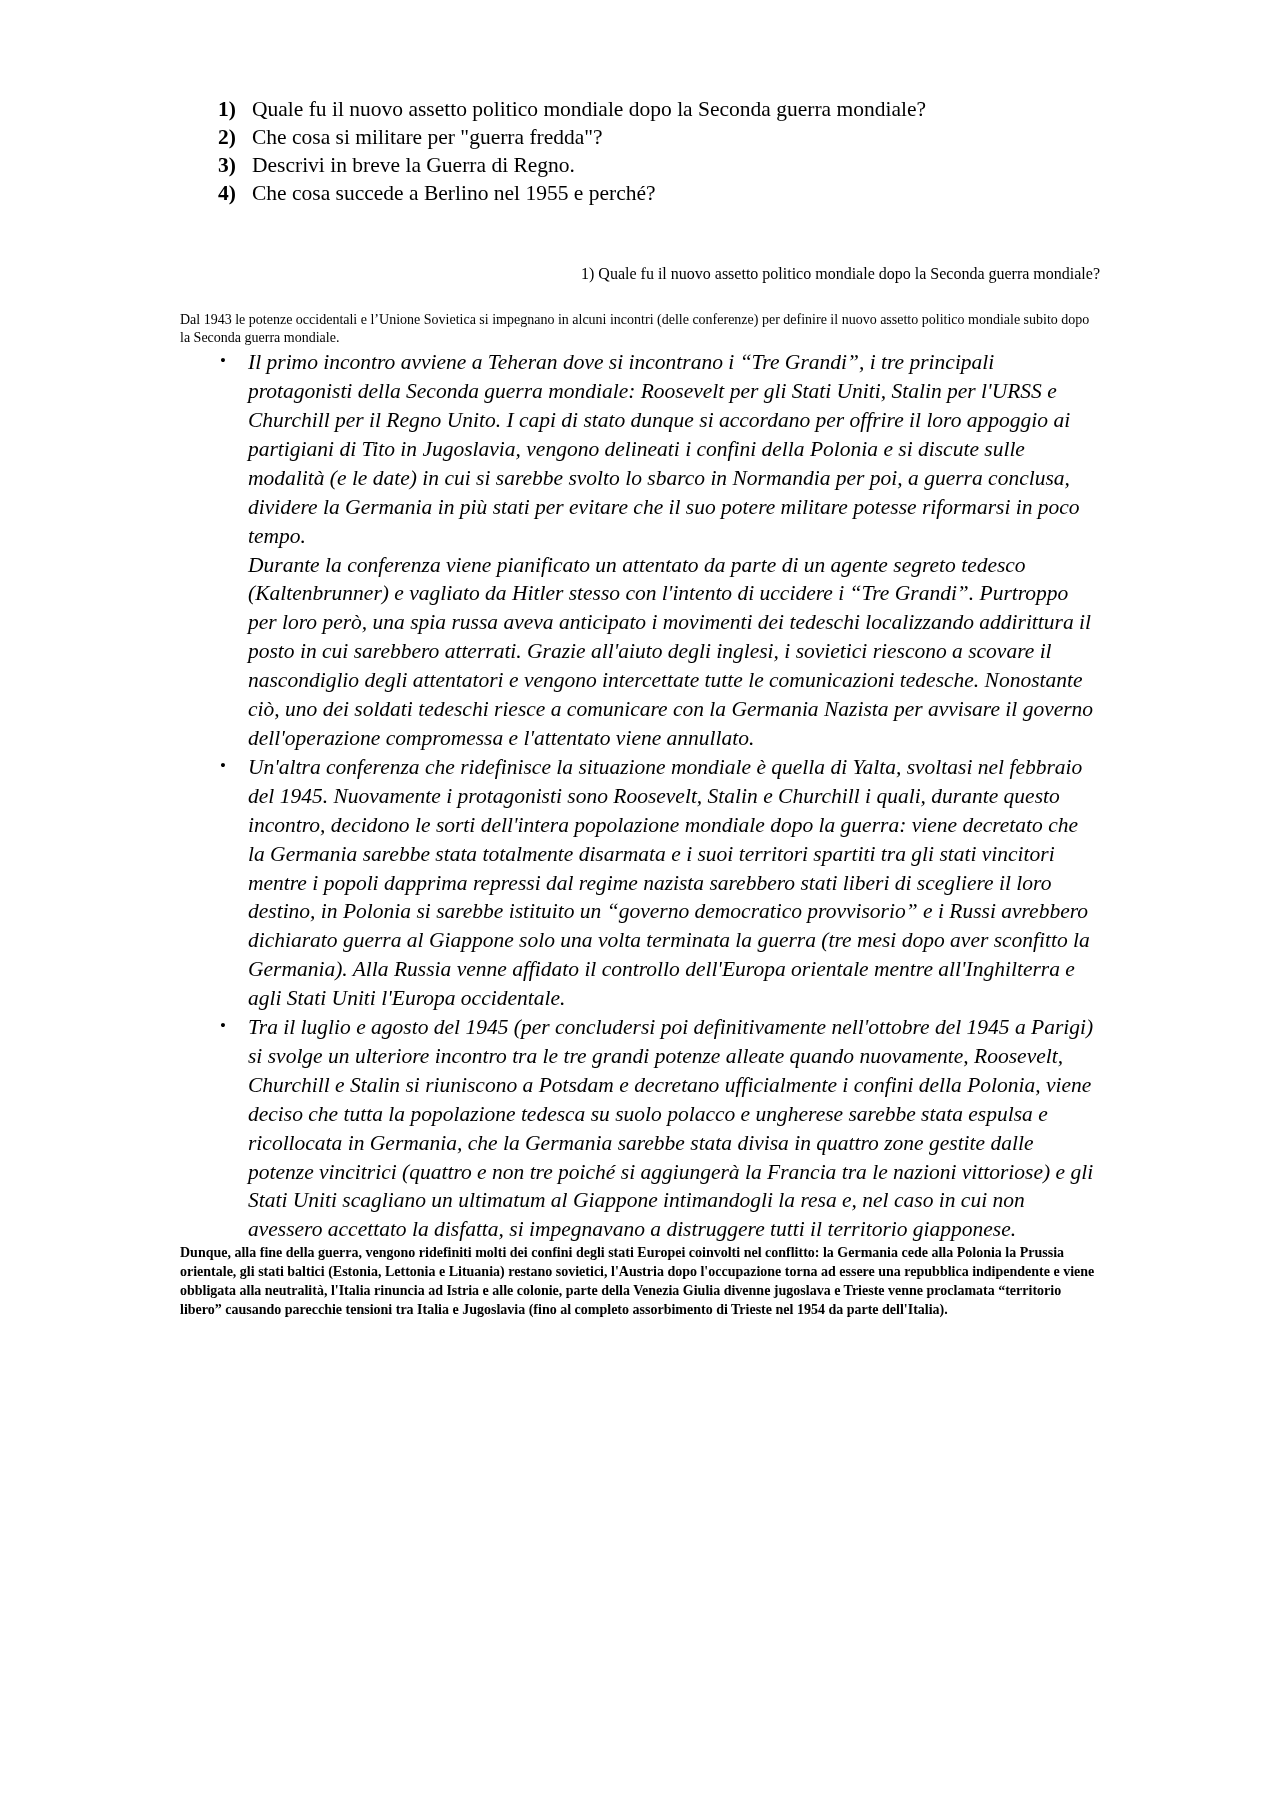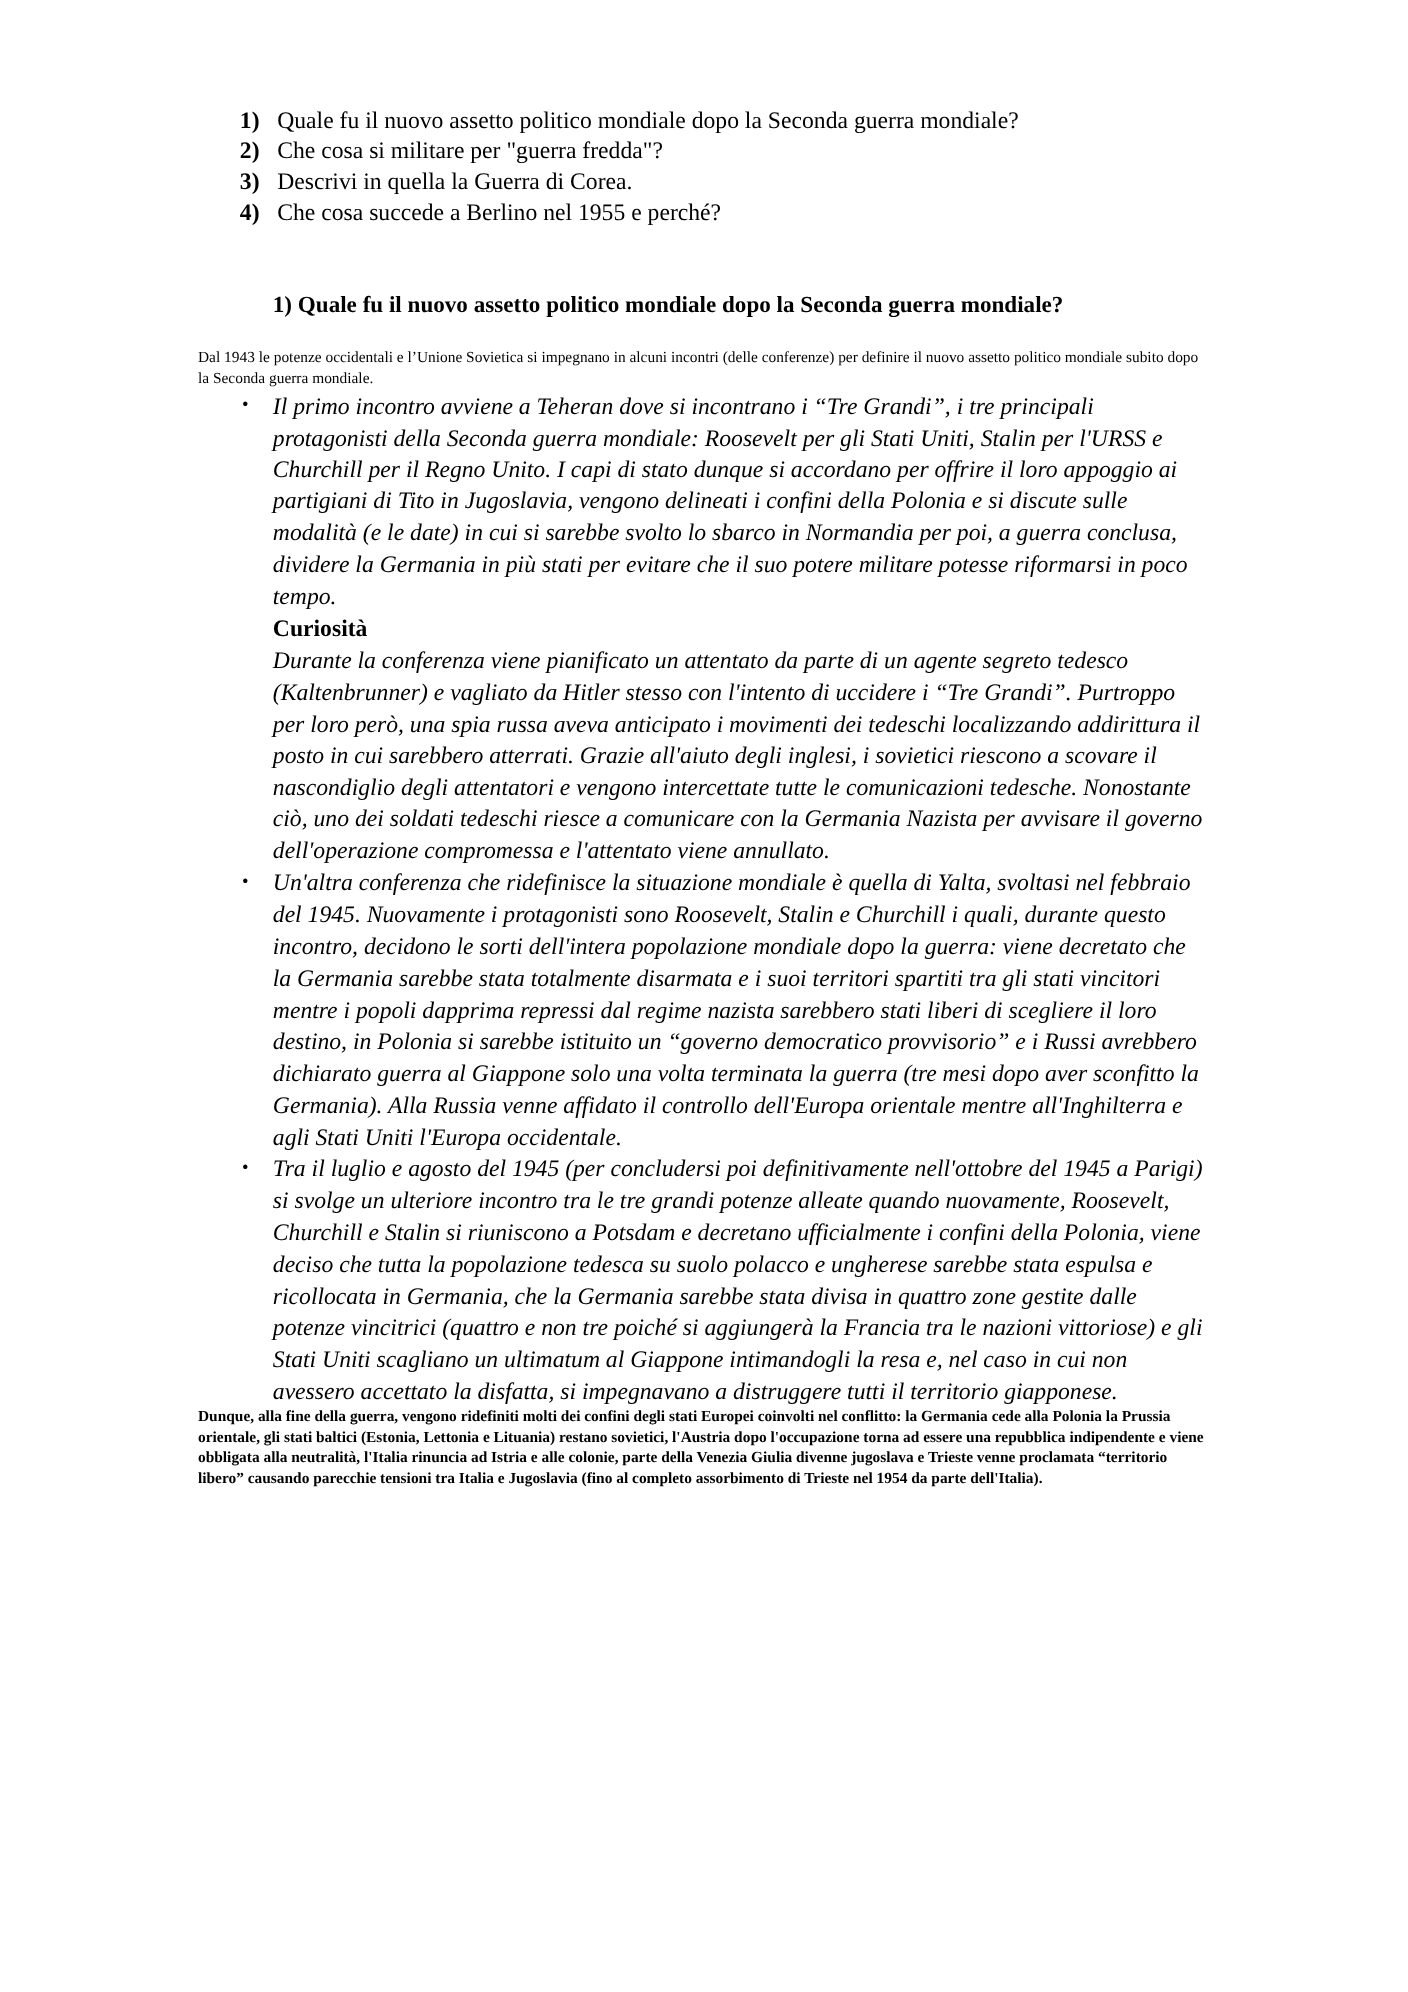--- a/index.html
+++ b/index.html
@@ -42,25 +42,26 @@
     font-weight: bold;
     width: 34px;
     flex: 0 0 34px;
   }
   .qlist .qtext {
     flex: 1 1 auto;
   }
 
   
   .section-heading {
-    font-weight: bold;
-    font-size: 21px;
+    font-weight: normal;
+    font-size: 16px;
     line-height: 1.30;
     margin: 56px 0 0 0;
     padding-left: 68px;
+    text-align: right;
   }
 
   
   .body-para {
     font-size: 14px;
     line-height: 1.345;
     margin: 26px 0 0 0;
     text-align: left;
   }
   .body-para.tight {
@@ -111,38 +112,37 @@
       <li>
         <span class="qnum">1)</span>
         <span class="qtext">Quale fu il nuovo assetto politico mondiale dopo la Seconda guerra mondiale?</span>
       </li>
       <li>
         <span class="qnum">2)</span>
         <span class="qtext">Che cosa si militare per "guerra fredda"?</span>
       </li>
       <li>
         <span class="qnum">3)</span>
-        <span class="qtext">Descrivi in quella la Guerra di Corea.</span>
+        <span class="qtext">Descrivi in breve la Guerra di Regno.</span>
       </li>
       <li>
         <span class="qnum">4)</span>
         <span class="qtext">Che cosa succede a Berlino nel 1955 e perché?</span>
       </li>
     </ol>
 
     <h2 class="section-heading">1) Quale fu il nuovo assetto politico mondiale dopo la Seconda guerra mondiale?</h2>
 
     <p class="body-para">Dal 1943 le potenze occidentali e l’Unione Sovietica si impegnano in alcuni incontri (delle conferenze) per definire il nuovo assetto politico mondiale subito dopo la Seconda guerra mondiale.</p>
 
     <ul class="bullets">
       <li>
         <span class="bullet-mark">•</span>
         <span class="bullet-body">
           <span class="sub-para">Il primo incontro avviene a Teheran dove si incontrano i “Tre Grandi”, i tre principali protagonisti della Seconda guerra mondiale: Roosevelt per gli Stati Uniti, Stalin per l'URSS e Churchill per il Regno Unito. I capi di stato dunque si accordano per offrire il loro appoggio ai partigiani di Tito in Jugoslavia, vengono delineati i confini della Polonia e si discute sulle modalità (e le date) in cui si sarebbe svolto lo sbarco in Normandia per poi, a guerra conclusa, dividere la Germania in più stati per evitare che il suo potere militare potesse riformarsi in poco tempo.</span>
-          <span class="sub-label">Curiosità</span>
           <span class="sub-para">Durante la conferenza viene pianificato un attentato da parte di un agente segreto tedesco (Kaltenbrunner) e vagliato da Hitler stesso con l'intento di uccidere i “Tre Grandi”. Purtroppo per loro però, una spia russa aveva anticipato i movimenti dei tedeschi localizzando addirittura il posto in cui sarebbero atterrati. Grazie all'aiuto degli inglesi, i sovietici riescono a scovare il nascondiglio degli attentatori e vengono intercettate tutte le comunicazioni tedesche. Nonostante ciò, uno dei soldati tedeschi riesce a comunicare con la Germania Nazista per avvisare il governo dell'operazione compromessa e l'attentato viene annullato.</span>
         </span>
       </li>
       <li>
         <span class="bullet-mark">•</span>
         <span class="bullet-body">
           <span class="sub-para">Un'altra conferenza che ridefinisce la situazione mondiale è quella di Yalta, svoltasi nel febbraio del 1945. Nuovamente i protagonisti sono Roosevelt, Stalin e Churchill i quali, durante questo incontro, decidono le sorti dell'intera popolazione mondiale dopo la guerra: viene decretato che la Germania sarebbe stata totalmente disarmata e i suoi territori spartiti tra gli stati vincitori mentre i popoli dapprima repressi dal regime nazista sarebbero stati liberi di scegliere il loro destino, in Polonia si sarebbe istituito un “governo democratico provvisorio” e i Russi avrebbero dichiarato guerra al Giappone solo una volta terminata la guerra (tre mesi dopo aver sconfitto la Germania). Alla Russia venne affidato il controllo dell'Europa orientale mentre all'Inghilterra e agli Stati Uniti l'Europa occidentale.</span>
         </span>
       </li>
       <li>

